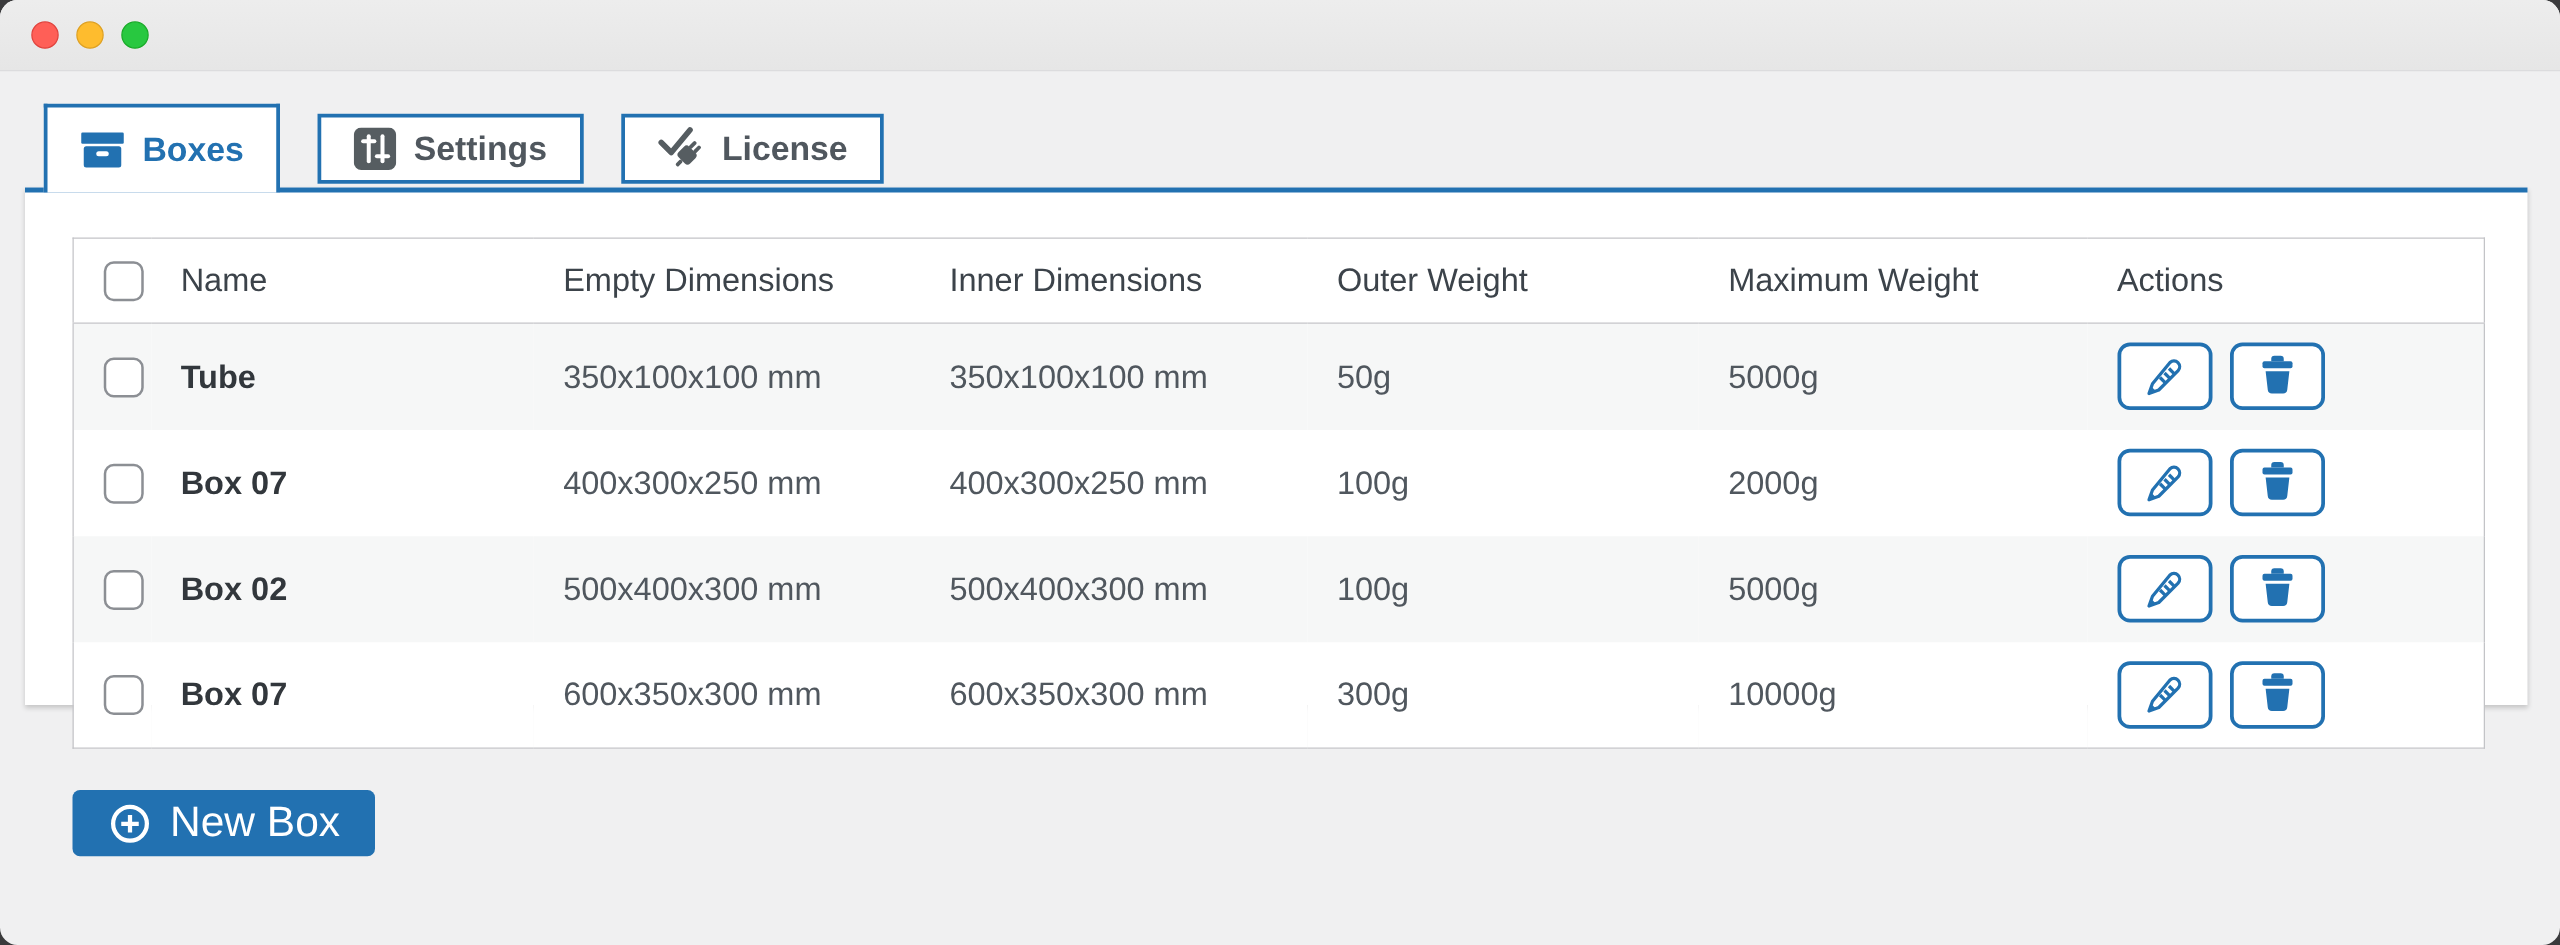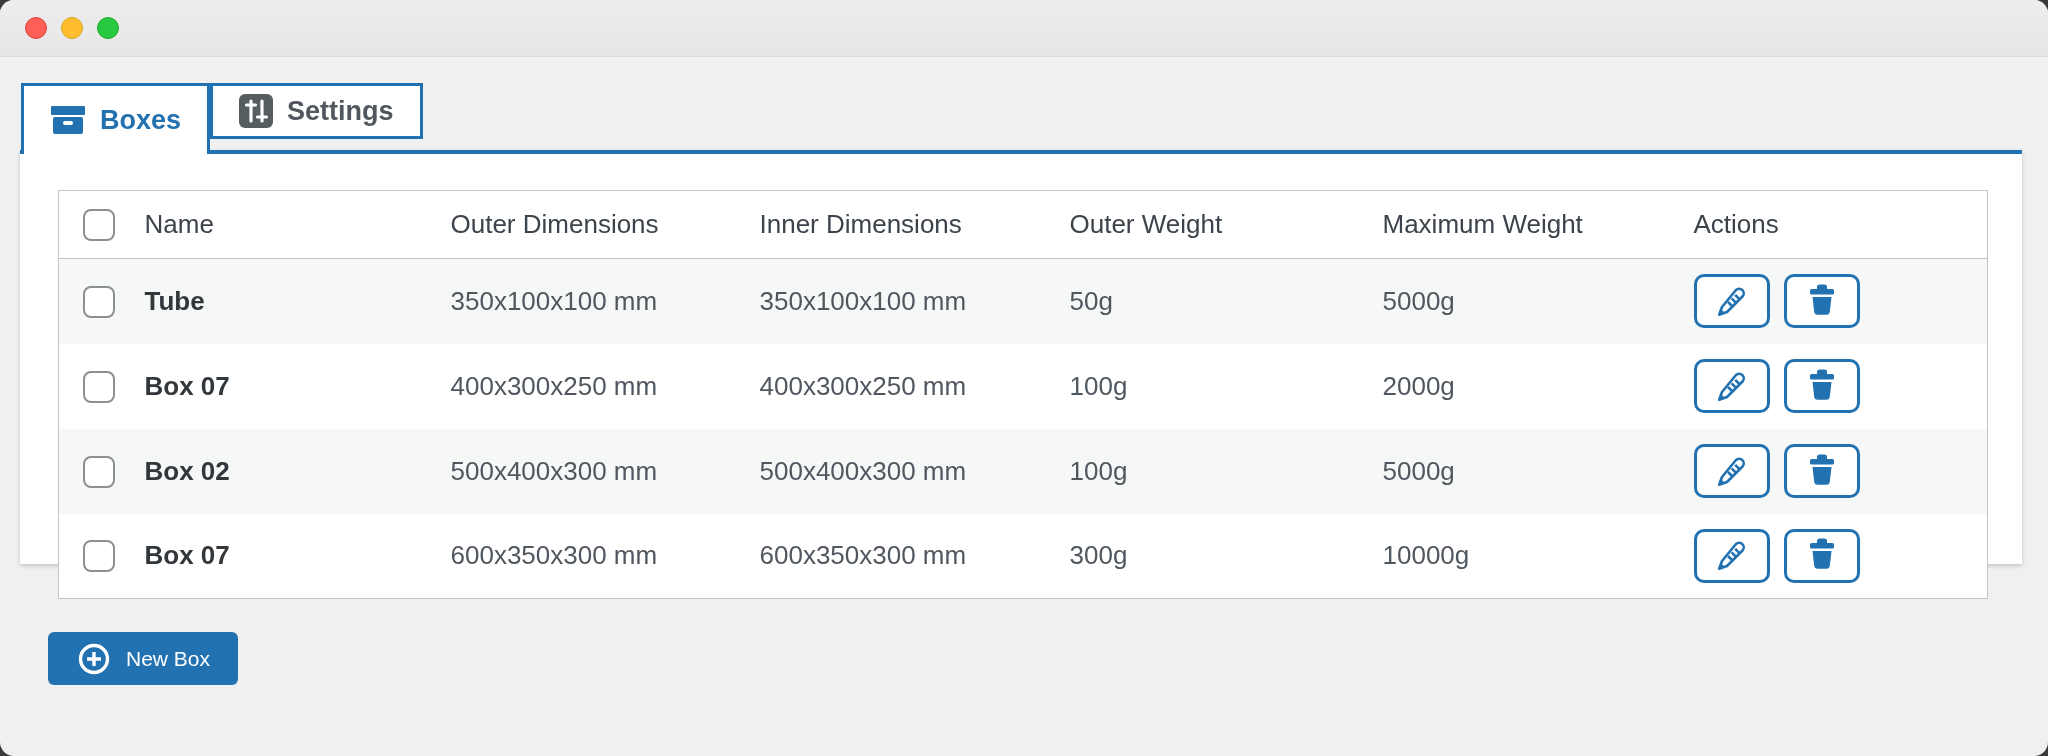--- a/index.html
+++ b/index.html
@@ -25,24 +25,24 @@
     padding-left:25px;
   }
   .traffic { display:flex; gap:14px; }
   .light { width:22px; height:22px; border-radius:50%; }
   .light.red    { background:#ff5f57; border:1px solid #e0443e; }
   .light.yellow { background:#febc2e; border:1px solid #dea123; }
   .light.green  { background:#28c840; border:1px solid #1aab29; }
   
   .page { padding-top:26px; }
   .tabs {
-    display:flex; gap:0;
-    padding-left:21px;
+    display:flex; gap:30px;
+    padding-left:35px;
     position:relative; z-index:2;
-    align-items:flex-start;
+    align-items:flex-end;
   }
   .tab {
     height:56px;
     background:#fff;
     border:3px solid #2271b1;
     display:flex; align-items:center;
     gap:14px;
     padding:0 26px;
     font-size:27px; font-weight:700;
     color:#50575e;
@@ -108,31 +108,31 @@
     width:76px; height:54px;
     background:#fff;
     border:3px solid #2271b1;
     border-radius:10px;
     display:flex; align-items:center; justify-content:center;
     cursor:pointer;
     padding:0;
   }
   
   .new-box {
-    margin:33px 0 0 28px;
+    margin:33px 0 0 38px;
     height:53px;
     display:inline-flex;
     align-items:center;
     gap:14px;
     padding:0 28px;
     background:#2271b1;
     border:none;
     border-radius:6px;
     color:#fff;
-    font-size:21px;
+    font-size:34px;
     font-family:"Liberation Sans", sans-serif;
     cursor:pointer;
   }
 </style>
 </head>
 <body>
 
 <div class="window">
 
   <div class="titlebar">
@@ -166,40 +166,54 @@
               <line x1="12" y1="7" x2="12" y2="27"></line>
               <line x1="7.5" y1="11" x2="16.5" y2="11"></line>
               <line x1="23" y1="7" x2="23" y2="27"></line>
               <line x1="18.5" y1="23" x2="27.5" y2="23"></line>
             </g>
           </svg>
         </span>
         <span>Settings</span>
       </div>
 
+      <div class="tab">
+        <span class="ticon">
+          <svg width="38" height="36" viewBox="0 0 38 36">
+            <path d="M3 13 l8 8 L26 3" fill="none" stroke="#565d61" stroke-width="4.5" stroke-linecap="round" stroke-linejoin="round"></path>
+            <g transform="rotate(45 24 22)">
+              <rect x="18" y="17" width="13" height="12" rx="3" fill="#565d61"></rect>
+              <rect x="20.5" y="10.5" width="3" height="7" rx="1.2" fill="#565d61"></rect>
+              <rect x="25.5" y="10.5" width="3" height="7" rx="1.2" fill="#565d61"></rect>
+              <rect x="23" y="29" width="3" height="6" rx="1.2" fill="#565d61"></rect>
+            </g>
+          </svg>
+        </span>
+        <span>License</span>
+      </div>
 
     </div>
 
     <div class="panel">
 
       <table class="boxes">
         <colgroup>
           <col style="width:62px">
             <col style="width:306px">
             <col style="width:309px">
           <col style="width:310px">
             <col style="width:313px">
             <col style="width:311px">
           <col style="width:318px">
         </colgroup>
         <thead>
           <tr>
             <th><span class="cb"></span></th>
             <th>Name</th>
-            <th>Outer Dimensions</th>
+            <th>Empty Dimensions</th>
             <th>Inner Dimensions</th>
             <th>Outer Weight</th>
             <th>Maximum Weight</th>
             <th>Actions</th>
           </tr>
         </thead>
         <tbody>
         <tr>
           <td><span class="cb"></span></td>
           <td class="name-cell">Tube</td>

